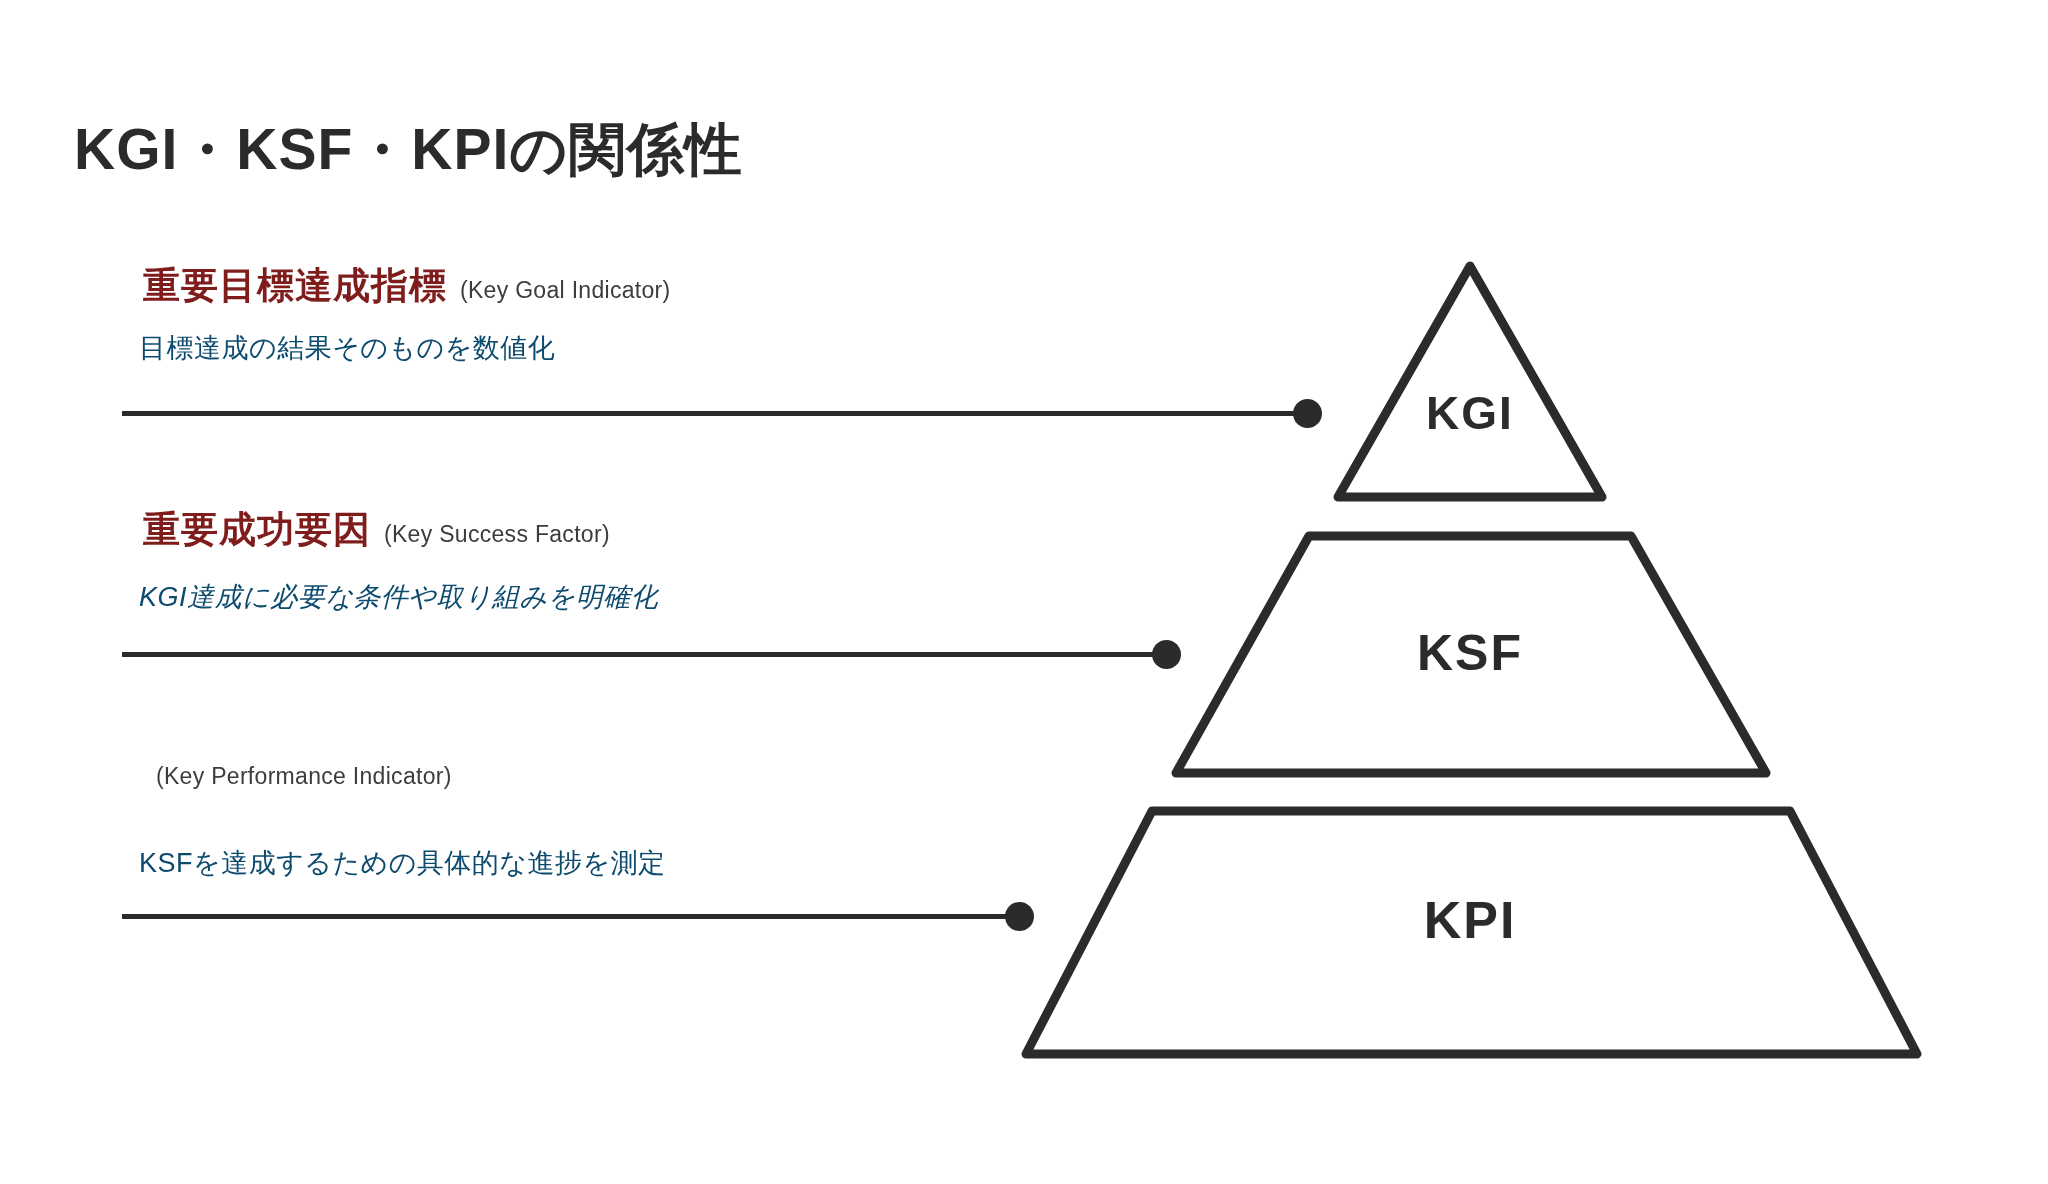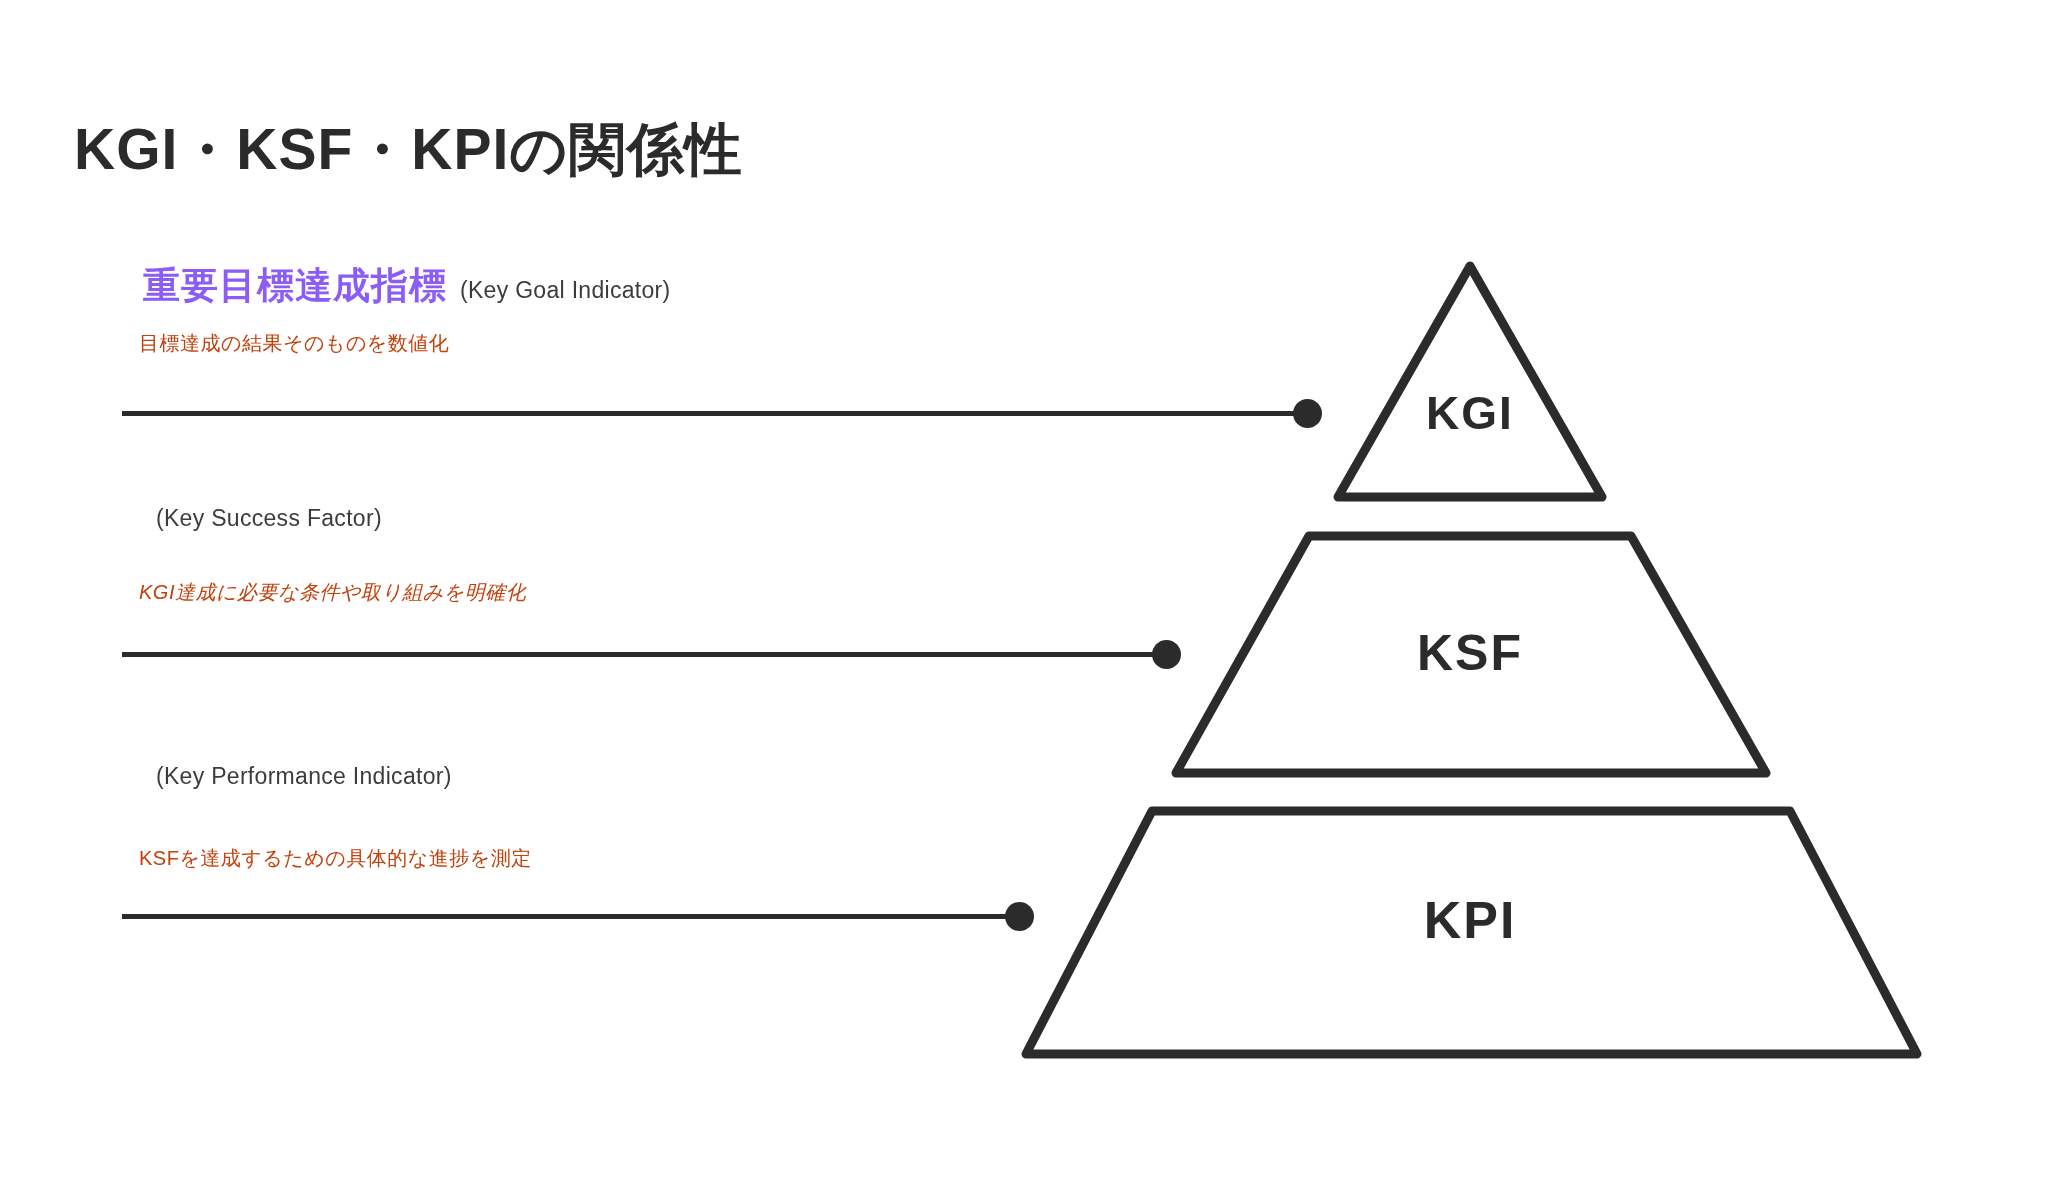--- a/index.html
+++ b/index.html
@@ -31,38 +31,38 @@
     position: absolute;
     left: 21px; 
     top: 0;
     display: flex;
     align-items: baseline;
     white-space: nowrap;
   }
   .heading-jp {
     font-size: 37px;
     font-weight: 700;
-    color: #8b5cf6;
+    color: #7f1d1d;
     letter-spacing: 1px;
   }
   .heading-en {
     font-size: 23px;
     font-weight: 400;
     color: #3c3c3c;
     margin-left: 13px;
     letter-spacing: 0.3px;
     text-align: center;
   }
   .description {
     position: absolute;
     left: 17px;
     white-space: nowrap;
-    font-size: 20px;
+    font-size: 27px;
     font-weight: 500;
-    color: #c2410c;
+    color: #0c4a6e;
     letter-spacing: 0.5px;
   }
   .leader-line {
     position: absolute;
     left: 0;
     height: 5px;
     background: #2b2b2b;
   }
   .leader-dot {
     position: absolute;
@@ -115,20 +115,21 @@
       <span class="heading-jp">重要目標達成指標</span>
       <span class="heading-en">(Key Goal Indicator)</span>
     </div>
     <div class="description">目標達成の結果そのものを数値化</div>
     <div class="leader-line"></div>
     <div class="leader-dot"></div>
   </div>
 
   <div class="section section-ksf">
     <div class="heading-row">
+      <span class="heading-jp">重要成功要因</span>
       <span class="heading-en">(Key Success Factor)</span>
     </div>
     <div class="description">KGI達成に必要な条件や取り組みを明確化</div>
     <div class="leader-line"></div>
     <div class="leader-dot"></div>
   </div>
 
   <div class="section section-kpi">
     <div class="heading-row">
       <span class="heading-en">(Key Performance Indicator)</span>

